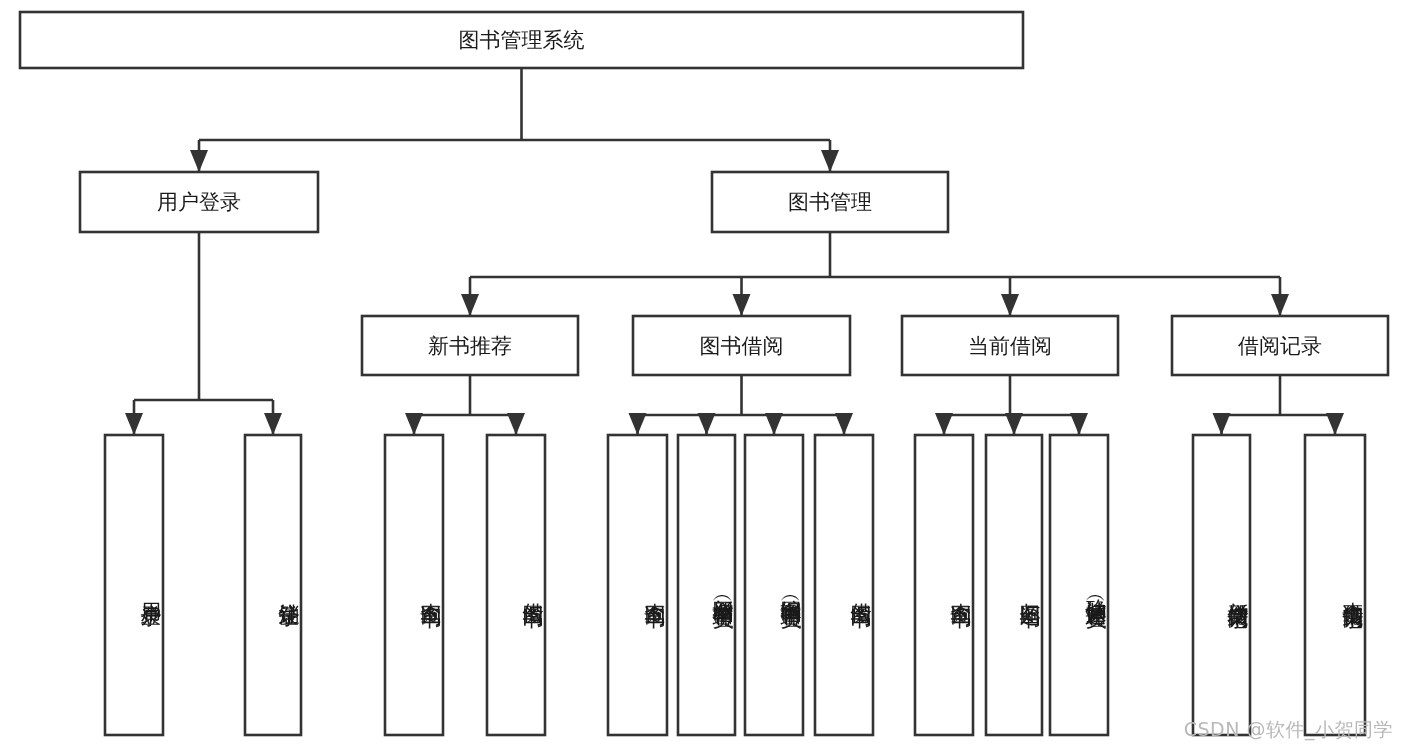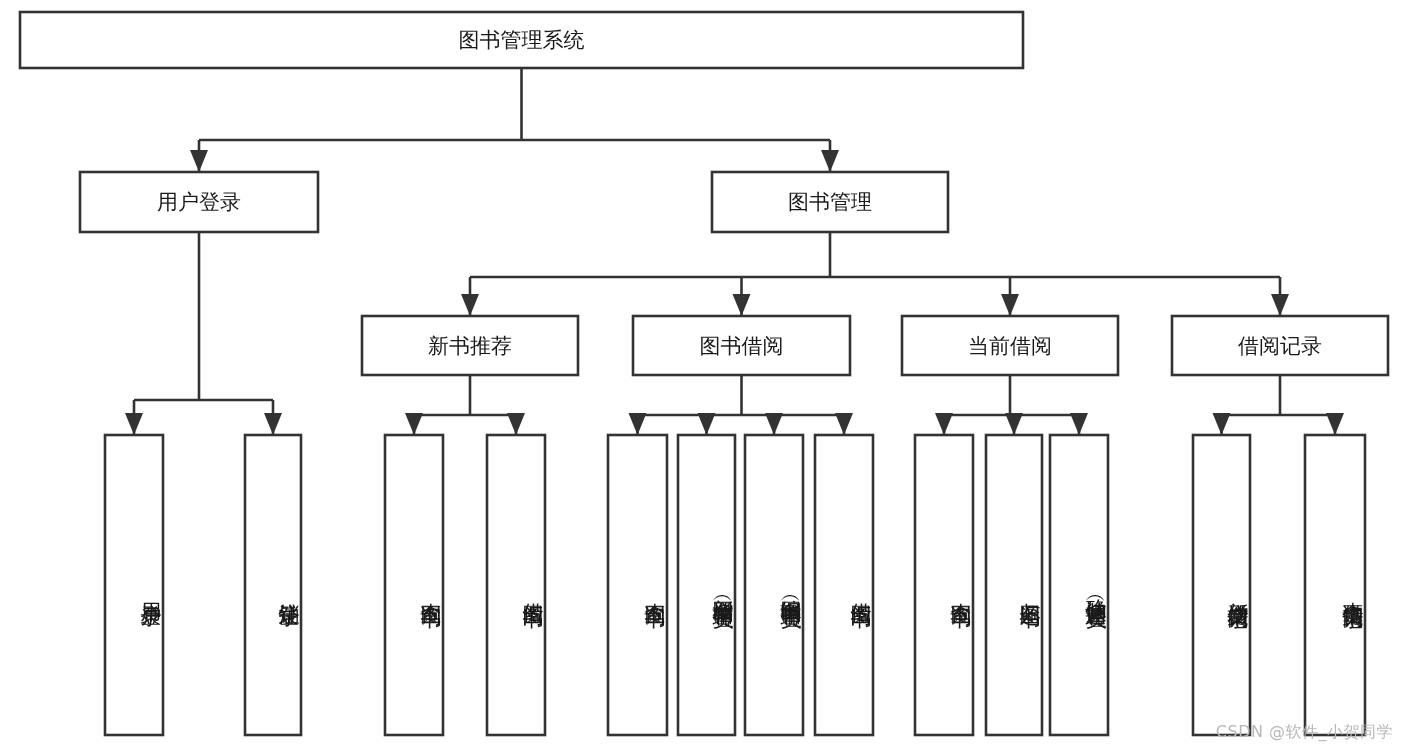--- a/index.html
+++ b/index.html
@@ -61,21 +61,21 @@
     align-items: flex-start;
     justify-content: center;
     white-space: nowrap;
     pointer-events: none;
   }
   .watermark {
     position: absolute;
     right: 12px;
     bottom: 4px;
     font-family: "DejaVu Sans", "Liberation Sans", sans-serif;
-    font-size: 16px;
+    font-size: 19px;
     color: #b8b8b8;
     white-space: nowrap;
     letter-spacing: 0.5px;
   }
 </style>
 </head>
 <body>
 
 <div id="diagram-root">
 

